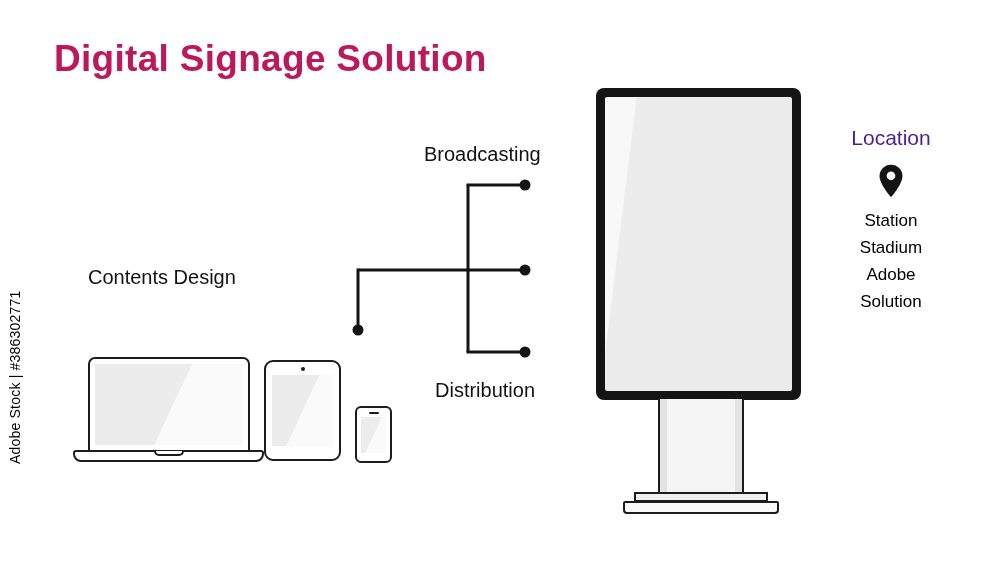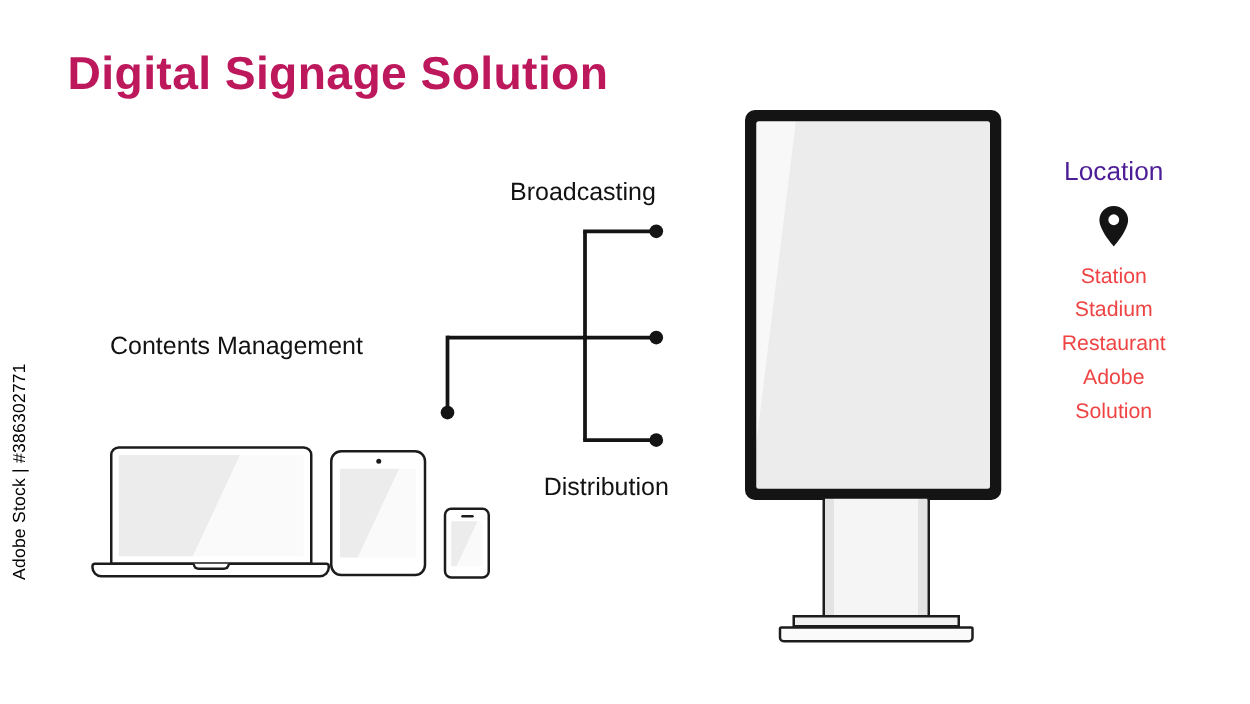--- a/index.html
+++ b/index.html
@@ -22,21 +22,21 @@
   .title {
     position: absolute; left: 54px; top: 38px;
     font-size: 37px; font-weight: 800; letter-spacing: 0.3px; color: #be185d;
   }
 
   
   .connectors { position: absolute; left: 0; top: 0; width: 1000px; height: 563px; }
 
   
   .label { position: absolute; font-size: 20px; font-weight: 500; color: #121212; }
-  .label-broadcasting { left: 408px; top: 143px; }
+  .label-broadcasting { left: 424px; top: 143px; }
   .label-contents { left: 88px; top: 256px; line-height: 42px; }
   .label-distribution { left: 435px; top: 379px; }
 
   
   .laptop-screen {
     position: absolute; left: 88px; top: 357px; width: 162px; height: 95px;
     border: 2.5px solid #1c1c1c; border-radius: 7px 7px 0 0; background: #fff;
   }
   .laptop-display { position: absolute; inset: 5px; background: linear-gradient(115deg, #ececec 52%, #fafafa 52.4%); }
   .laptop-base {
@@ -89,21 +89,21 @@
   }
   .kiosk-base-bottom {
     position: absolute; left: 623px; top: 501px; width: 156px; height: 13px;
     border: 2.5px solid #1c1c1c; border-radius: 2px 2px 4px 4px; background: #fafafa;
   }
 
   
   .location { position: absolute; left: 821px; top: 126px; width: 140px; text-align: center; }
   .location-title { font-size: 21px; font-weight: 500; color: #4c1d95; }
   .pin { display: block; width: 26px; height: 36px; margin: 13px auto 8px; }
-  .location-list { font-size: 17px; font-weight: 500; line-height: 27px; margin-top: 8px; color: #ef4444; }
+  .location-list { font-size: 17px; font-weight: 500; line-height: 27px; margin-top: 8px; color: #000000; }
 </style>
 </head>
 <body>
 
 <div class="page">
 
   <span class="watermark-text">Adobe Stock | #386302771</span>
 
   <h1 class="title">Digital Signage Solution</h1>
 
@@ -119,21 +119,21 @@
     <g fill="#141414">
       <circle cx="525" cy="185" r="5.5"></circle>
       <circle cx="525" cy="270" r="5.5"></circle>
       <circle cx="525" cy="352" r="5.5"></circle>
       <circle cx="358" cy="330" r="5.5"></circle>
     </g>
   </svg>
 
   <div class="label label-broadcasting">Broadcasting</div>
   <div class="label label-contents">
-    <div>Contents Management</div>
+    <div>Contents Design</div>
   </div>
   <div class="label label-distribution">Distribution</div>
 
   <div>
     <div class="laptop-screen">
       <div class="laptop-display"></div>
     </div>
     <div class="laptop-base">
       <div class="laptop-notch"></div>
     </div>
@@ -160,19 +160,18 @@
 
   <div class="location">
     <div class="location-title">Location</div>
     <svg class="pin" viewBox="0 0 24 32">
       <path d="M12 1 C6.1 1 1.4 5.6 1.4 11.3 c0 7.8 10.6 19.5 10.6 19.5 s10.6-11.7 10.6-19.5 C22.6 5.6 17.9 1 12 1 z" fill="#141414"></path>
       <circle cx="12" cy="11.2" r="4" fill="#ffffff"></circle>
     </svg>
     <div class="location-list">
       <div>Station</div>
       <div>Stadium</div>
-      <div>Restaurant</div>
       <div>Adobe</div>
       <div>Solution</div>
     </div>
   </div>
 
 </div>
 
 </body></html>

